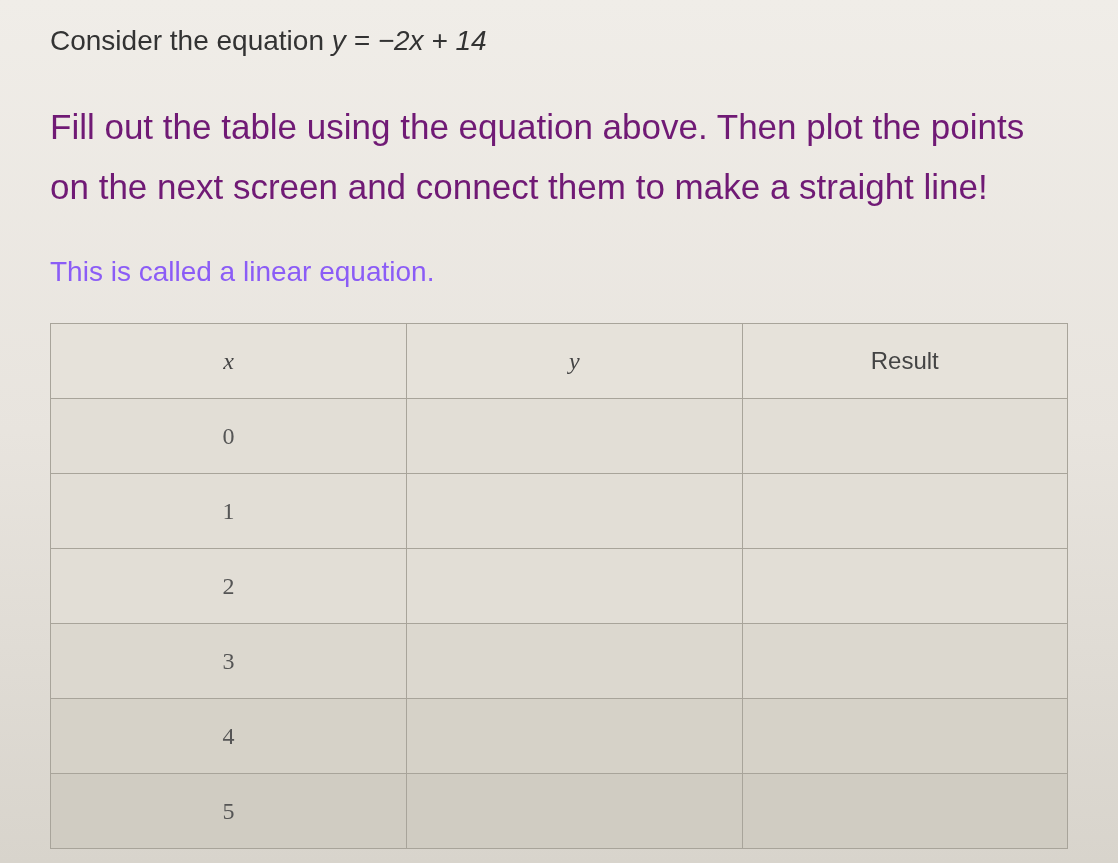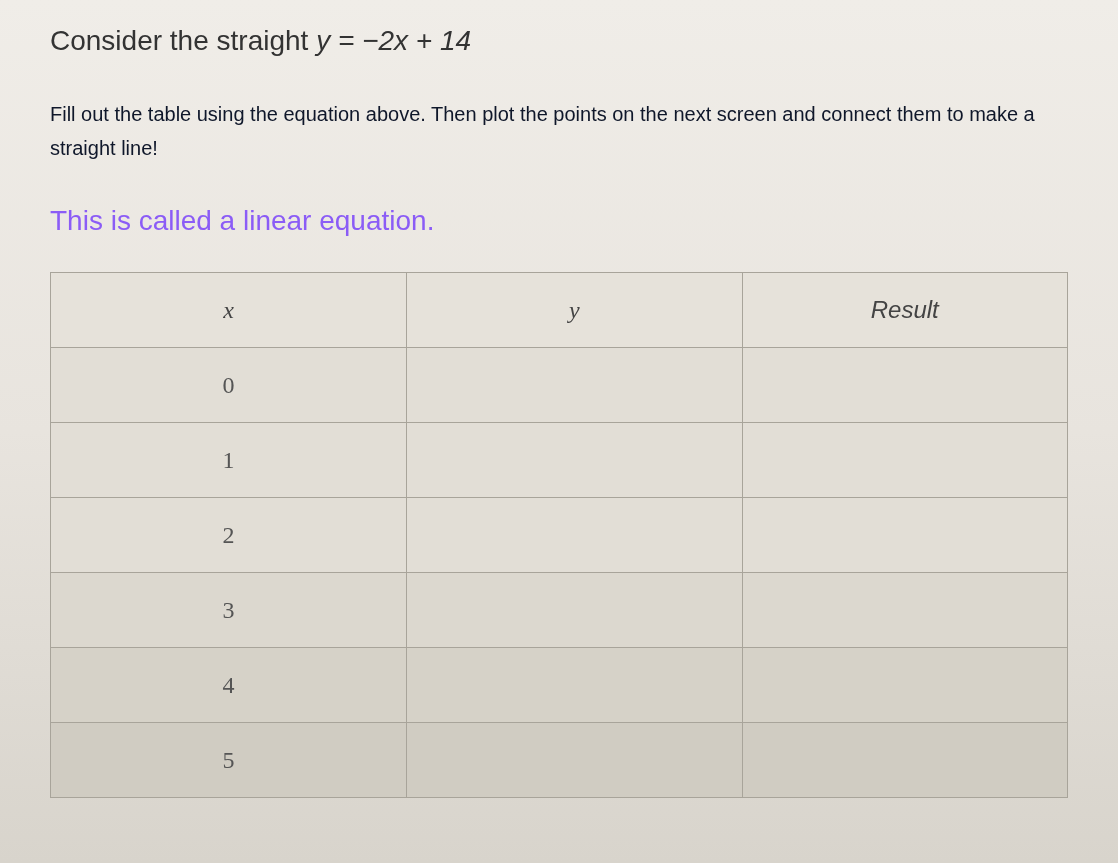--- a/index.html
+++ b/index.html
@@ -22,23 +22,23 @@
       color: #333;
       margin-bottom: 40px;
       margin-top: 5px;
     }
     .prompt-line1 .eq {
       font-style: italic;
       font-family: Liberation Sans, sans-serif;
       margin-top: 18px;
     }
     .prompt-line2 {
-      font-size: 20px;
+      font-size: 35px;
       font-weight: 400;
-      color: #0f172a;
+      color: #701a75;
       line-height: 1.7;
       margin-bottom: 40px;
     }
     .prompt-line3 {
       font-size: 28px;
       font-weight: 400;
       color: #8b5cf6;
       margin-bottom: 35px;
     }
     .table-wrap {
@@ -53,21 +53,20 @@
       border: 1px solid #a8a49a;
       text-align: center;
       vertical-align: middle;
     }
     th {
       height: 75px;
       background: #e6e2da;
       font-weight: 400;
       font-size: 24px;
       color: #444;
-      font-style: italic;
     }
     th:nth-child(1), th:nth-child(2) {
       font-family: 'Times New Roman', serif;
       font-style: italic;
     }
     td {
       height: 75px;
       background: #e2ded6;
       font-size: 24px;
       font-family: 'Times New Roman', serif;
@@ -83,21 +82,21 @@
       background: #d0ccc2;
     }
     .x-col { width: 35%; }
     .y-col { width: 33%; }
     .r-col { width: 32%; }
   </style>
 </head>
 <body>
 
 <div class="prompt-line1">
-  <span>Consider the straight </span><span class="eq">y = −2x + 14</span>
+  <span>Consider the equation </span><span class="eq">y = −2x + 14</span>
 </div>
 
 <div class="prompt-line2">Fill out the table using the equation above. Then plot the points on the next screen and connect them to make a straight line!</div>
 
 <div class="prompt-line3">This is called a linear equation.</div>
 
 <div class="table-wrap">
   <table>
     <thead>
       <tr>

